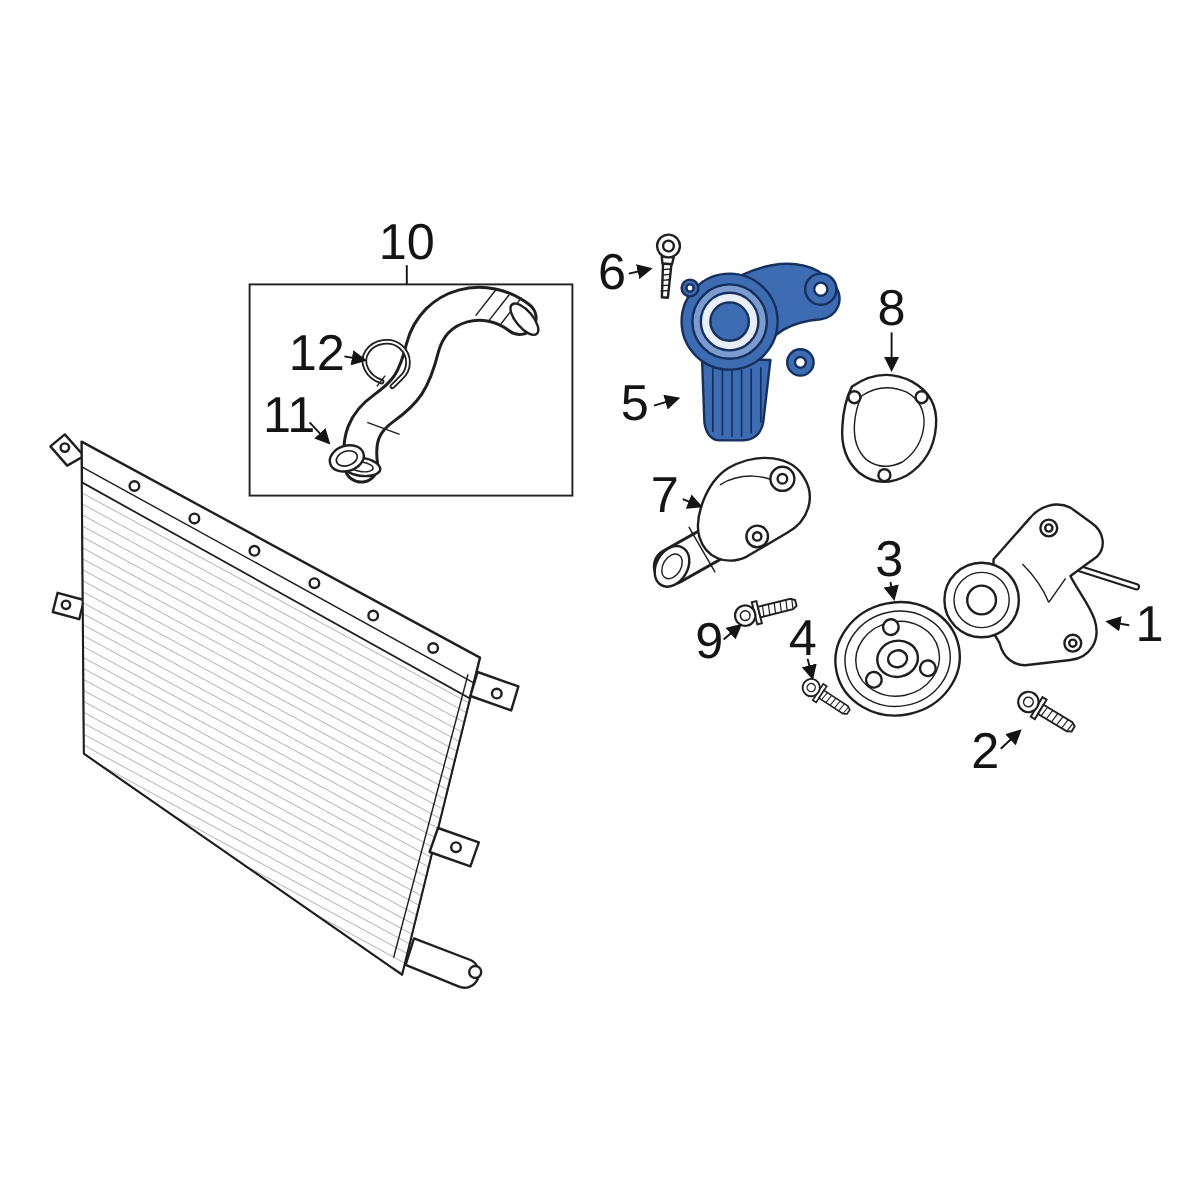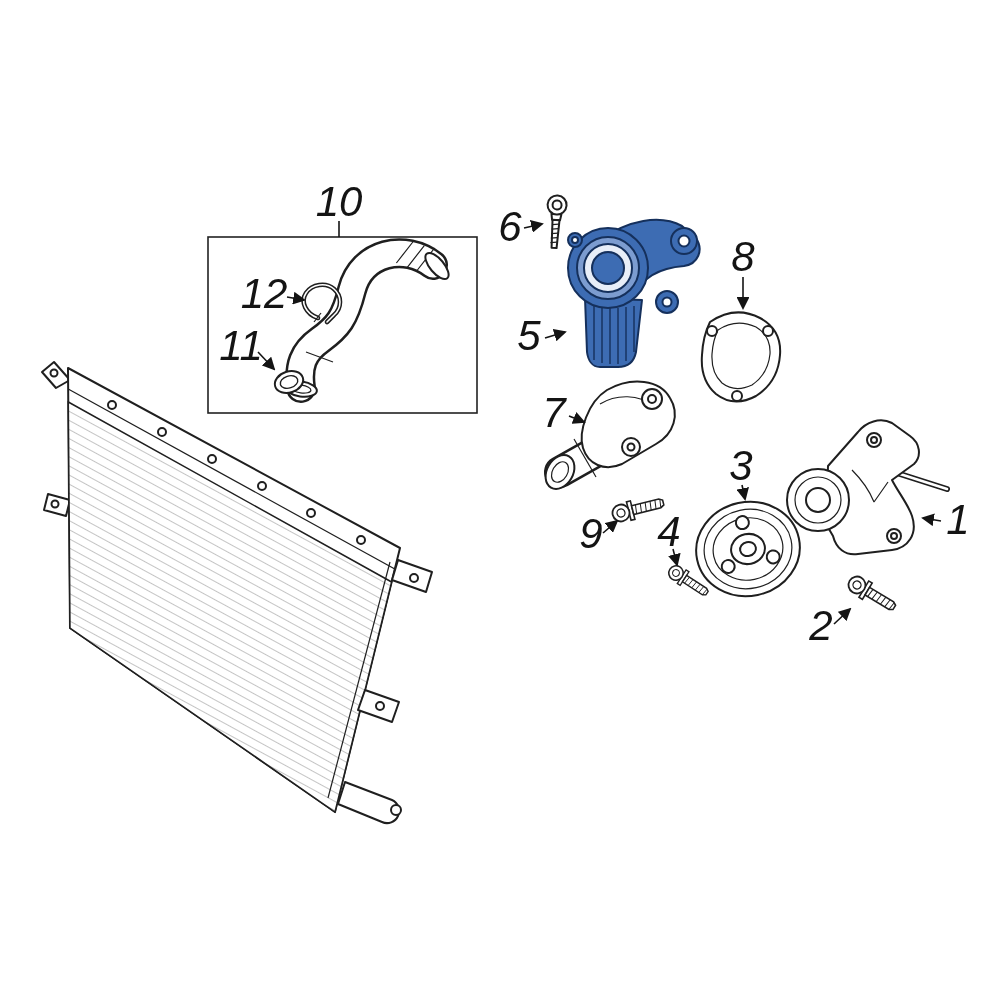--- a/index.html
+++ b/index.html
@@ -1,16 +1,16 @@
 <!DOCTYPE html>
 <html><head>
 <meta charset="utf-8">
 <style>
   html,body{margin:0;padding:0;background:#ffffff;}
-  .canvas{position:relative;width:1000px;height:1000px;background:#ffffff;overflow:hidden;font-style:italic;}
+  .canvas{position:relative;width:1000px;height:1000px;background:#ffffff;overflow:hidden;}
   svg{display:block;}
   .callout{font-family:"Liberation Sans",sans-serif;font-size:42px;fill:#141414;}
   .outline{stroke:#1f1f1f;fill:#ffffff;stroke-width:2;stroke-linejoin:round;}
   .thin{stroke:#1f1f1f;fill:none;stroke-width:1.2;}
   .leader{stroke:#141414;stroke-width:1.6;fill:none;}
 </style>
 </head>
 <body>
 
 <div class="canvas">

